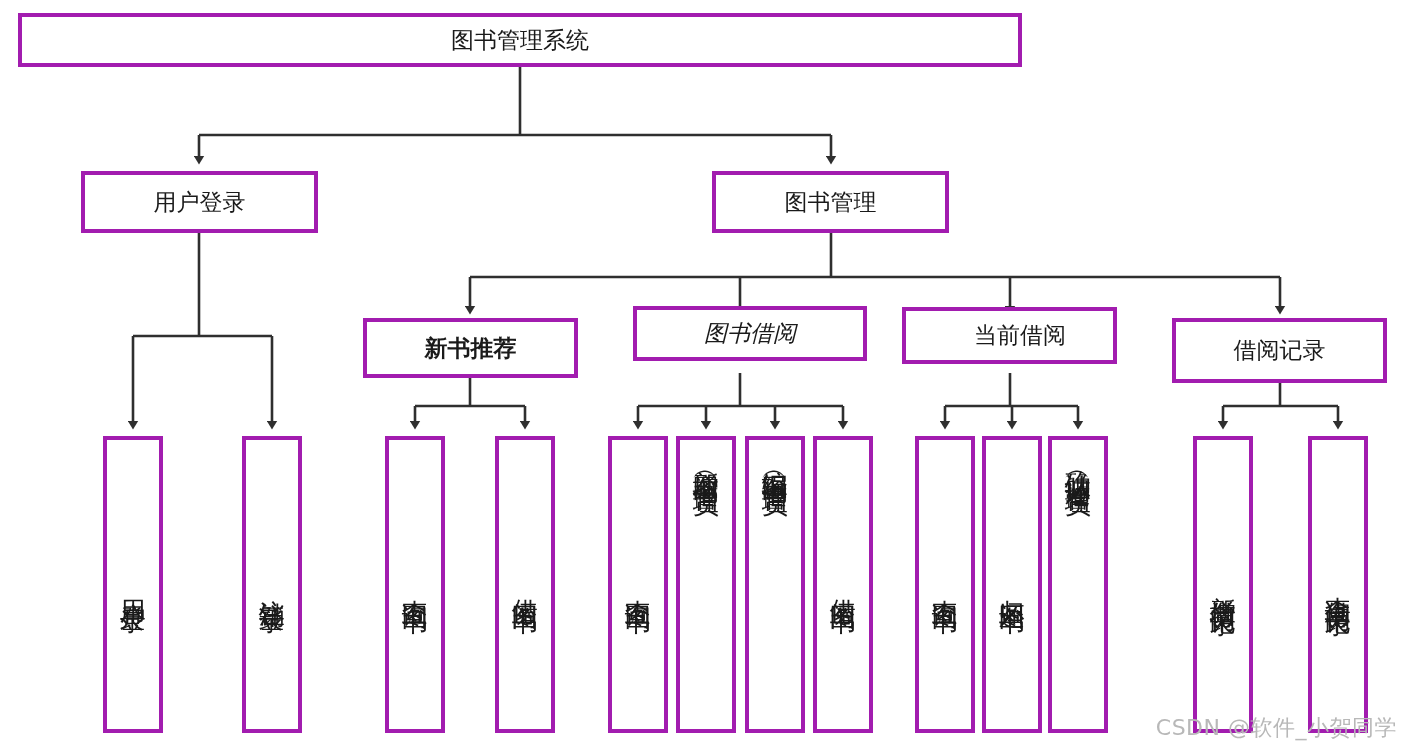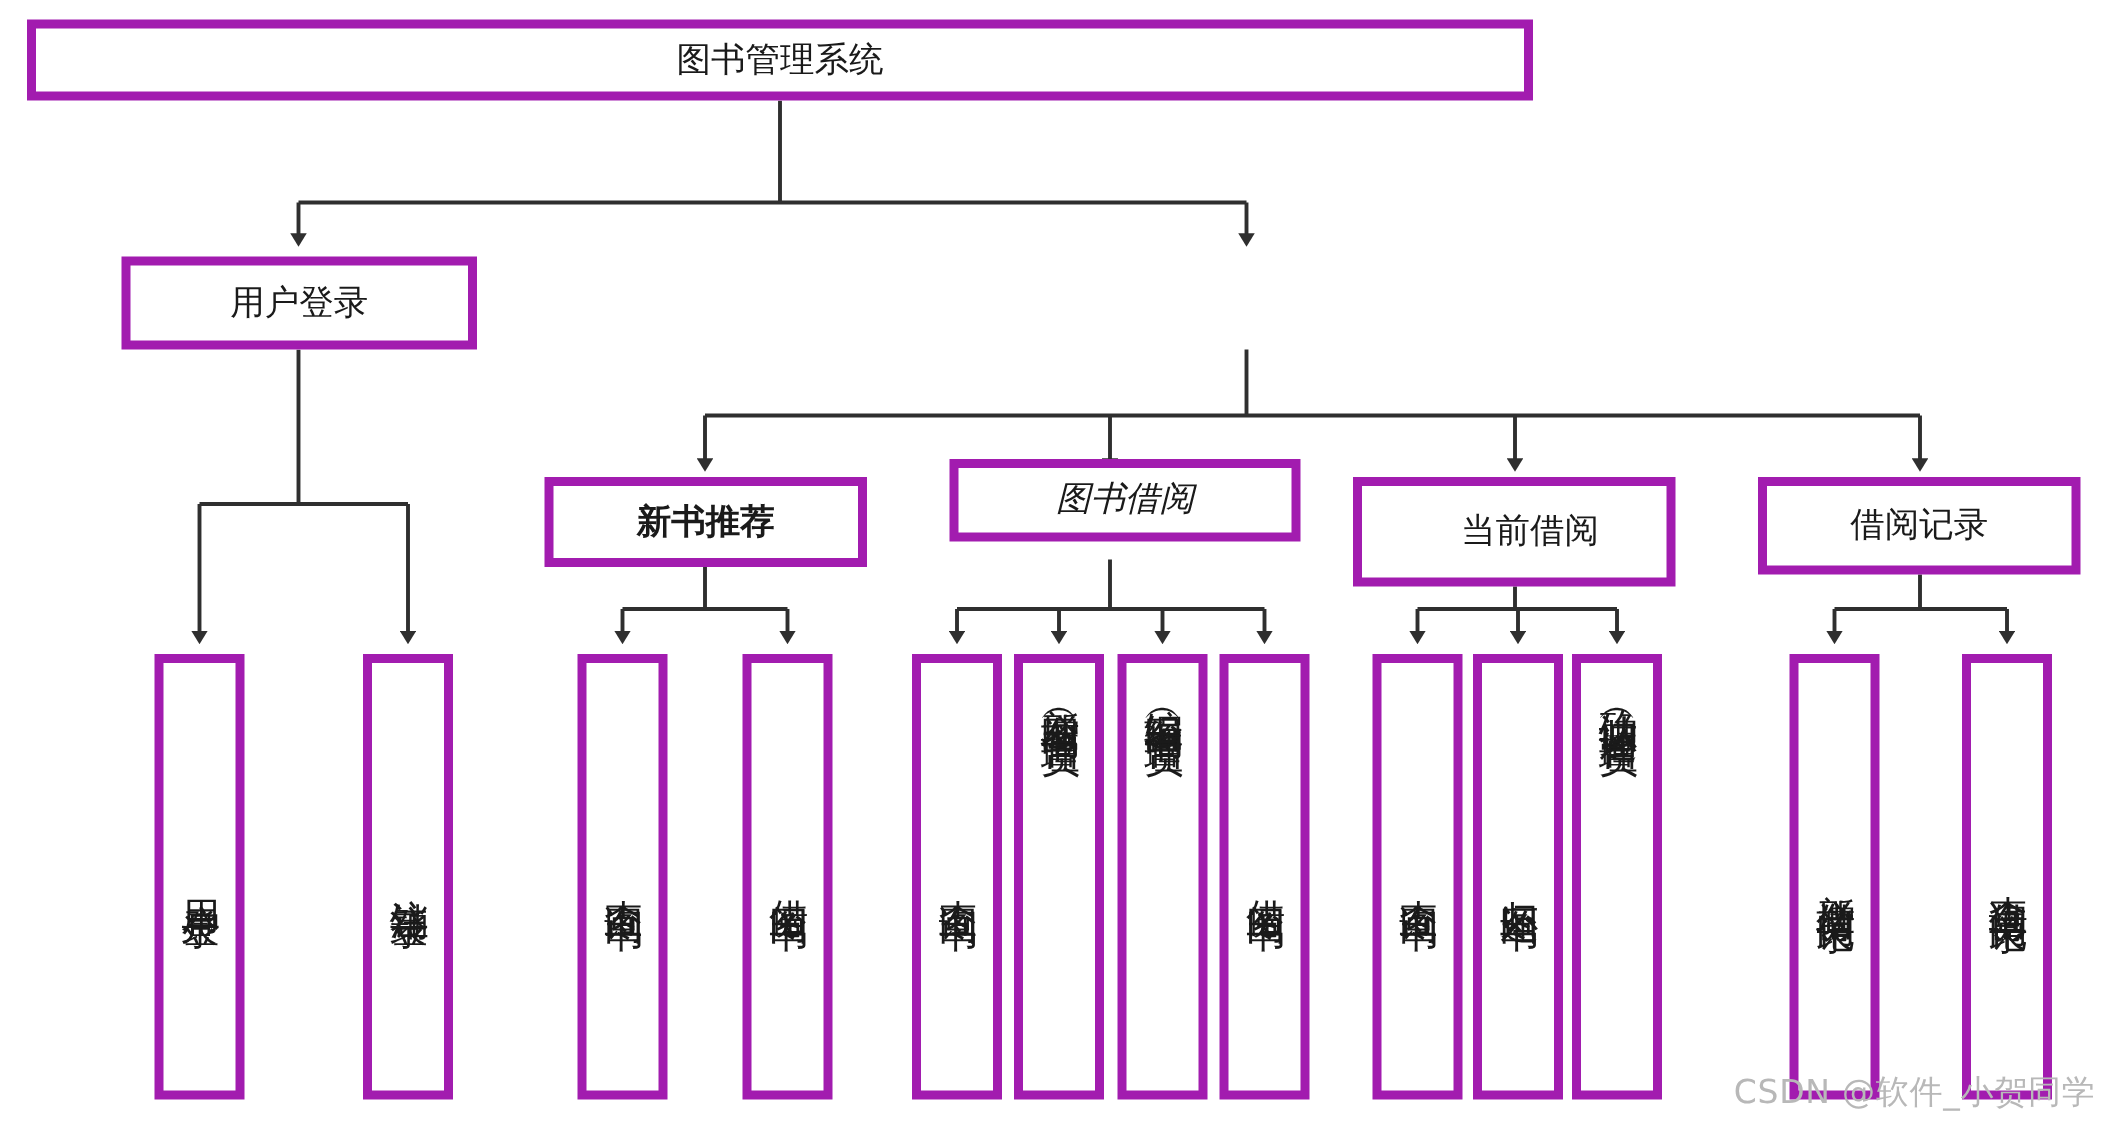--- a/index.html
+++ b/index.html
@@ -22,21 +22,21 @@
     position: absolute;
     left: 0;
     top: 0;
     width: 1405px;
     height: 747px;
     pointer-events: none;
   }
   .node {
     position: absolute;
     box-sizing: border-box;
-    border: 6px solid #a21caf;
+    border: 4px solid #a21caf;
     background: #ffffff;
     display: flex;
     align-items: center;
     justify-content: center;
     color: #1a1a1a;
     z-index: 2;
   }
   .node .lbl {
     display: block;
     text-align: center;
@@ -136,28 +136,31 @@
     </g>
   </svg>
 
   <div class="node root h" style="left:18px; top:13px; width:1004px; height:54px;">
     <span class="lbl">图书管理系统</span>
   </div>
 
   <div class="node h" style="left:81px; top:171px; width:237px; height:62px;">
     <span class="lbl">用户登录</span>
   </div>
+  <div class="node h" style="left:712px; top:171px; width:237px; height:62px;">
+    <span class="lbl">图书管理</span>
+  </div>
 
   <div class="node h" style="left:363px; top:318px; width:215px; height:60px;font-weight:bold;">
     <span class="lbl">新书推荐</span>
   </div>
   <div class="node h" style="left:633px; top:306px; width:234px; height:55px;font-style:italic;">
     <span class="lbl">图书借阅</span>
   </div>
-  <div class="node h" style="left:902px; top:318px; width:215px; height:73px;padding-left:21px;">
+  <div class="node h" style="left:902px; top:307px; width:215px; height:57px;padding-left:21px;">
     <span class="lbl">当前借阅</span>
   </div>
   <div class="node h" style="left:1172px; top:318px; width:215px; height:65px;">
     <span class="lbl">借阅记录</span>
   </div>
 
   <div class="node v mid" style="left:103px; top:436px; width:60px; height:297px;">
     <span class="lbl">用户登录</span>
   </div>
   <div class="node v mid" style="left:242px; top:436px; width:60px; height:297px;">

